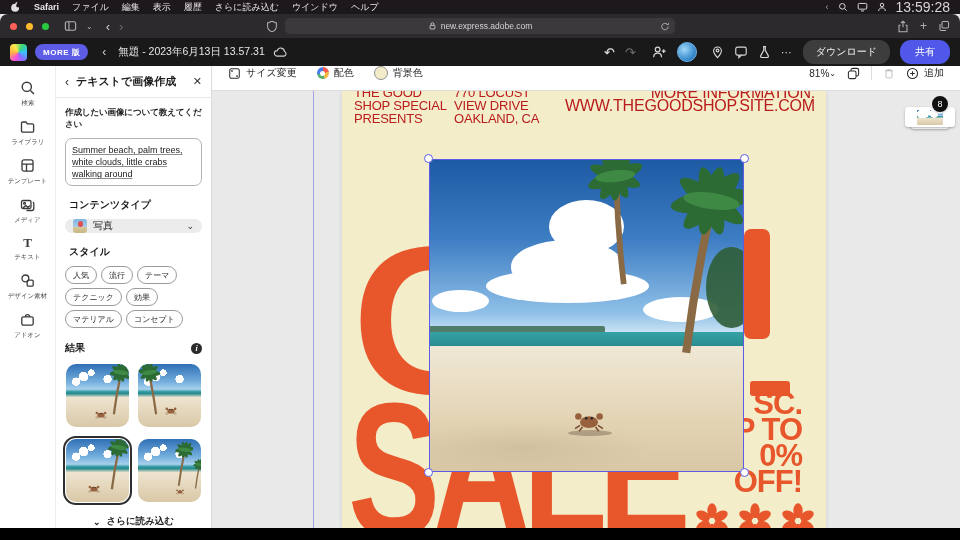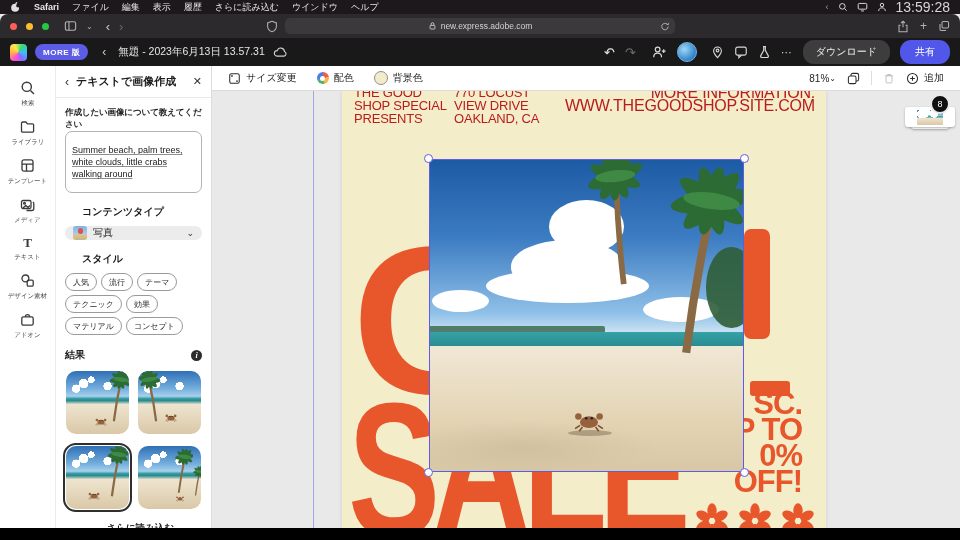--- a/index.html
+++ b/index.html
@@ -50,24 +50,24 @@
   
   .panel{width:155px;background:#fff;border-left:1px solid #ececec;border-right:1px solid #dcdcdc;
     display:flex;flex-direction:column;flex:none}
   .phead{height:31px;display:flex;align-items:center;gap:7px;padding:0 9px;flex:none}
   .phead .bk{font-size:12px;color:#333}
   .ptitle{font-weight:bold;font-size:11px;color:#1c1c1c;flex:1}
   .pclose{font-size:11px;color:#333}
   .pdiv{border-top:1px solid #e9e9e9}
   .pbody{padding:9px 9px 0;display:flex;flex-direction:column;flex:1;min-height:0}
   .plabel{font-weight:bold;font-size:8.6px;color:#1f1f1f;letter-spacing:-.2px}
-  .tarea{border:1px solid #b3b3b3;border-radius:7px;padding:12px 6px;height:43px;
+  .tarea{margin-top:7px;border:1px solid #b3b3b3;border-radius:7px;padding:5px 6px;height:43px;
     font-size:9px;line-height:1.35;color:#1a1a1a}
   .tarea span{text-decoration:underline;text-decoration-color:#8f8f8f;text-underline-offset:1px}
-  .sect{font-weight:bold;font-size:10px;color:#1c1c1c;margin:12px 17px 7px}
+  .sect{font-weight:bold;font-size:10px;color:#1c1c1c;margin:12px 4px 7px}
   .dd{height:22px;background:#ececec;border-radius:8px;display:flex;align-items:center;gap:6px;padding:0 8px}
   .ddthumb{width:14px;height:14px;border-radius:3px;position:relative;overflow:hidden;
     background:linear-gradient(180deg,#7fb4e0 0%,#a9cce8 55%,#d8c89a 56%,#c8b684 100%);}
   .ddthumb:after{content:"";position:absolute;left:4.5px;top:2px;width:5px;height:6px;border-radius:50% 50% 45% 45%;background:#e05050}
   .ddlabel{font-size:10px;color:#1c1c1c;flex:1}
   .ddchev{font-size:9px;color:#333}
   .chips{display:flex;flex-wrap:wrap;gap:4px 4px}
   .chip{border:1px solid #9a9a9a;border-radius:10px;padding:2.5px 7px;font-size:8px;color:#2a2a2a;white-space:nowrap}
   .resrow{display:flex;align-items:center;justify-content:space-between;margin:13px 0 0}
   .info{width:11px;height:11px;border-radius:50%;background:#2b2b2b;color:#fff;display:flex;align-items:center;
@@ -85,21 +85,21 @@
   .palm-s{position:absolute;width:36px;height:54px;top:-2px;right:-2px}
   .palm-s.flip{transform:scaleX(-1);right:auto;left:-2px}
   .crab-s{position:absolute;width:14px;height:9px;left:45%;top:72%}
   .loadmore{display:flex;align-items:center;justify-content:center;gap:6px;margin-top:13px;
     font-weight:bold;font-size:9.5px;color:#1f1f1f}
   .loadmore .ch{font-size:9px}
   .pbottom{margin-top:auto;border-top:1px solid #e6e6e6;padding:10px 0 13px;display:flex;justify-content:center}
   .genbtn{background:#e9e9e9;color:#9c9c9c;font-size:10px;border-radius:13px;padding:6px 17px}
   
   .ccol{flex:1;display:flex;flex-direction:column;min-width:0}
-  .ctool{height:24px;background:#fff;border-bottom:1px solid #dcdcdc;display:flex;align-items:center;
+  .ctool{height:24px;background:#fff;border-bottom:1px solid #dcdcdc;display:flex;align-items:flex-start;
     padding:0 16px;gap:20px;font-size:10px;color:#262626;flex:none}
   .ctitem{display:flex;align-items:center;gap:5px}
   .pal{width:12px;height:12px;border-radius:50%;background:conic-gradient(#f45b4e 0 22%,#f7b742 22% 45%,#53b06a 45% 70%,#4a7df0 70% 100%);position:relative}
   .pal:after{content:"";position:absolute;inset:3.5px;background:#fff;border-radius:50%}
   .swatch{width:12px;height:12px;border-radius:50%;background:#f2ecca;border:1px solid #8f8f8f}
   .ctright{margin-left:auto;display:flex;align-items:center;gap:11px}
   .zoomv{display:flex;align-items:center;color:#262626}
   .vdiv{width:1px;height:14px;background:#ddd}
   
   .canvas{flex:1;position:relative;overflow:hidden;background:#e9e9e9}

